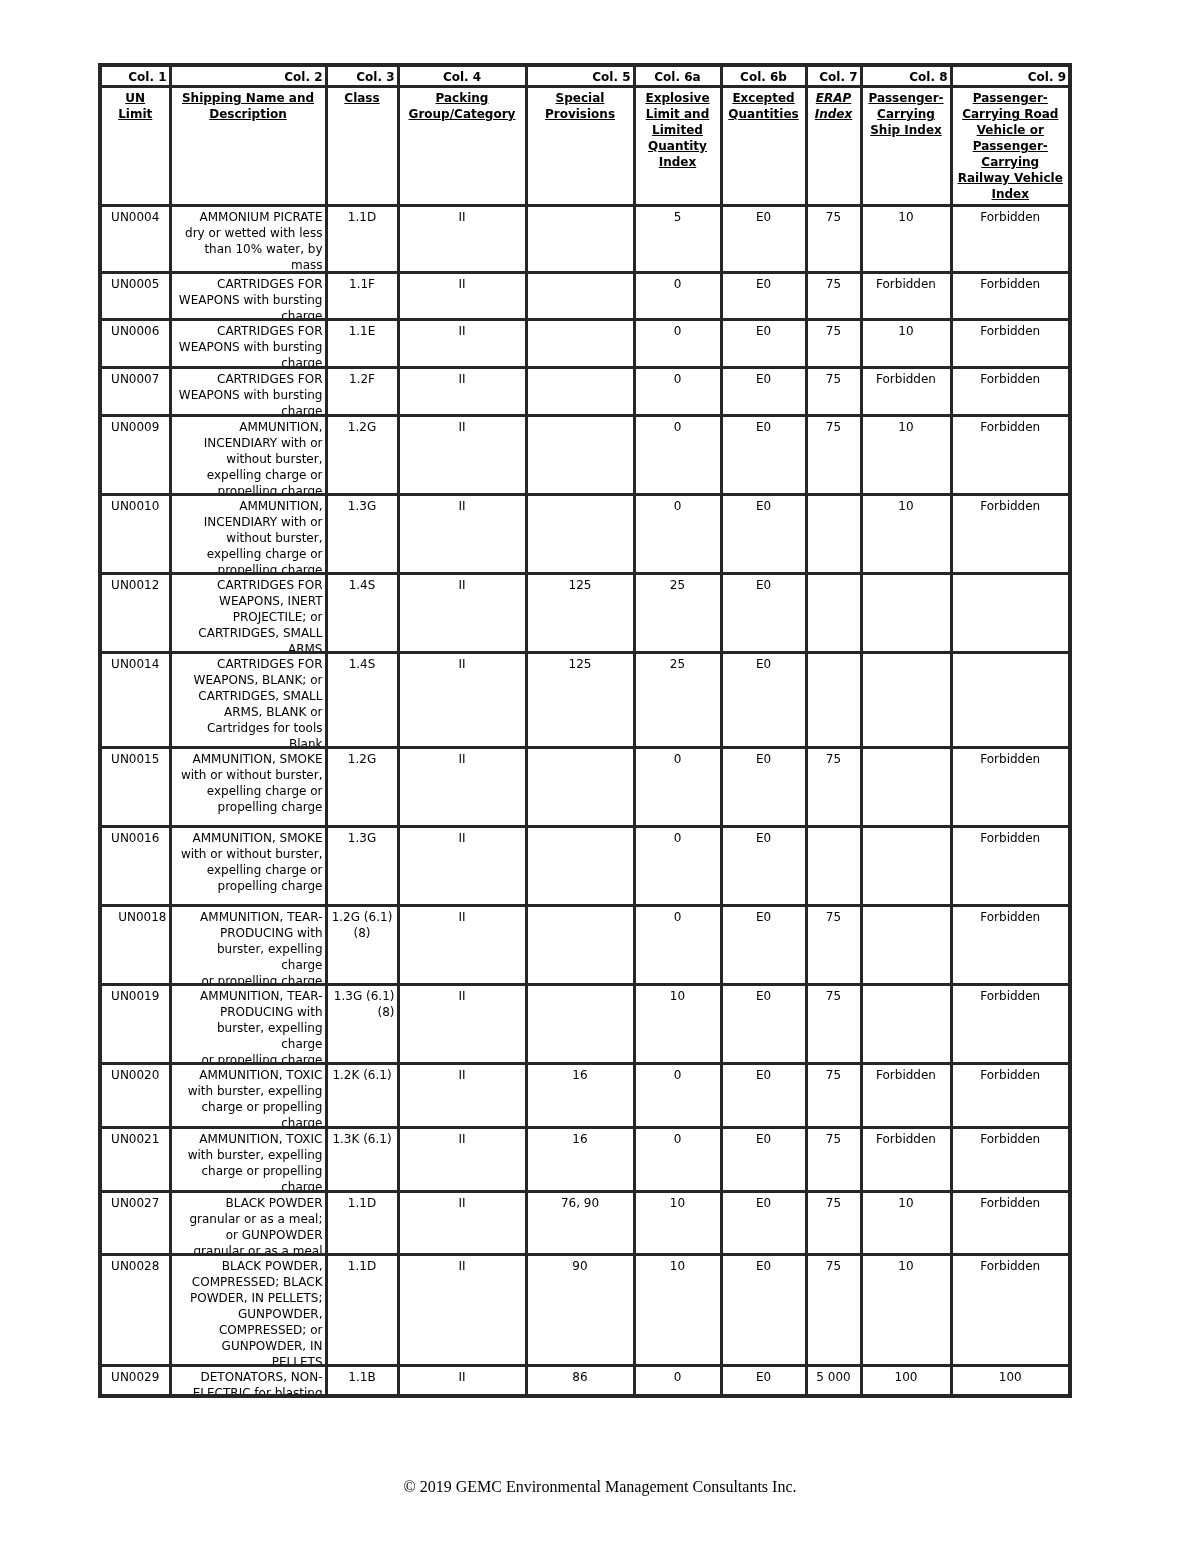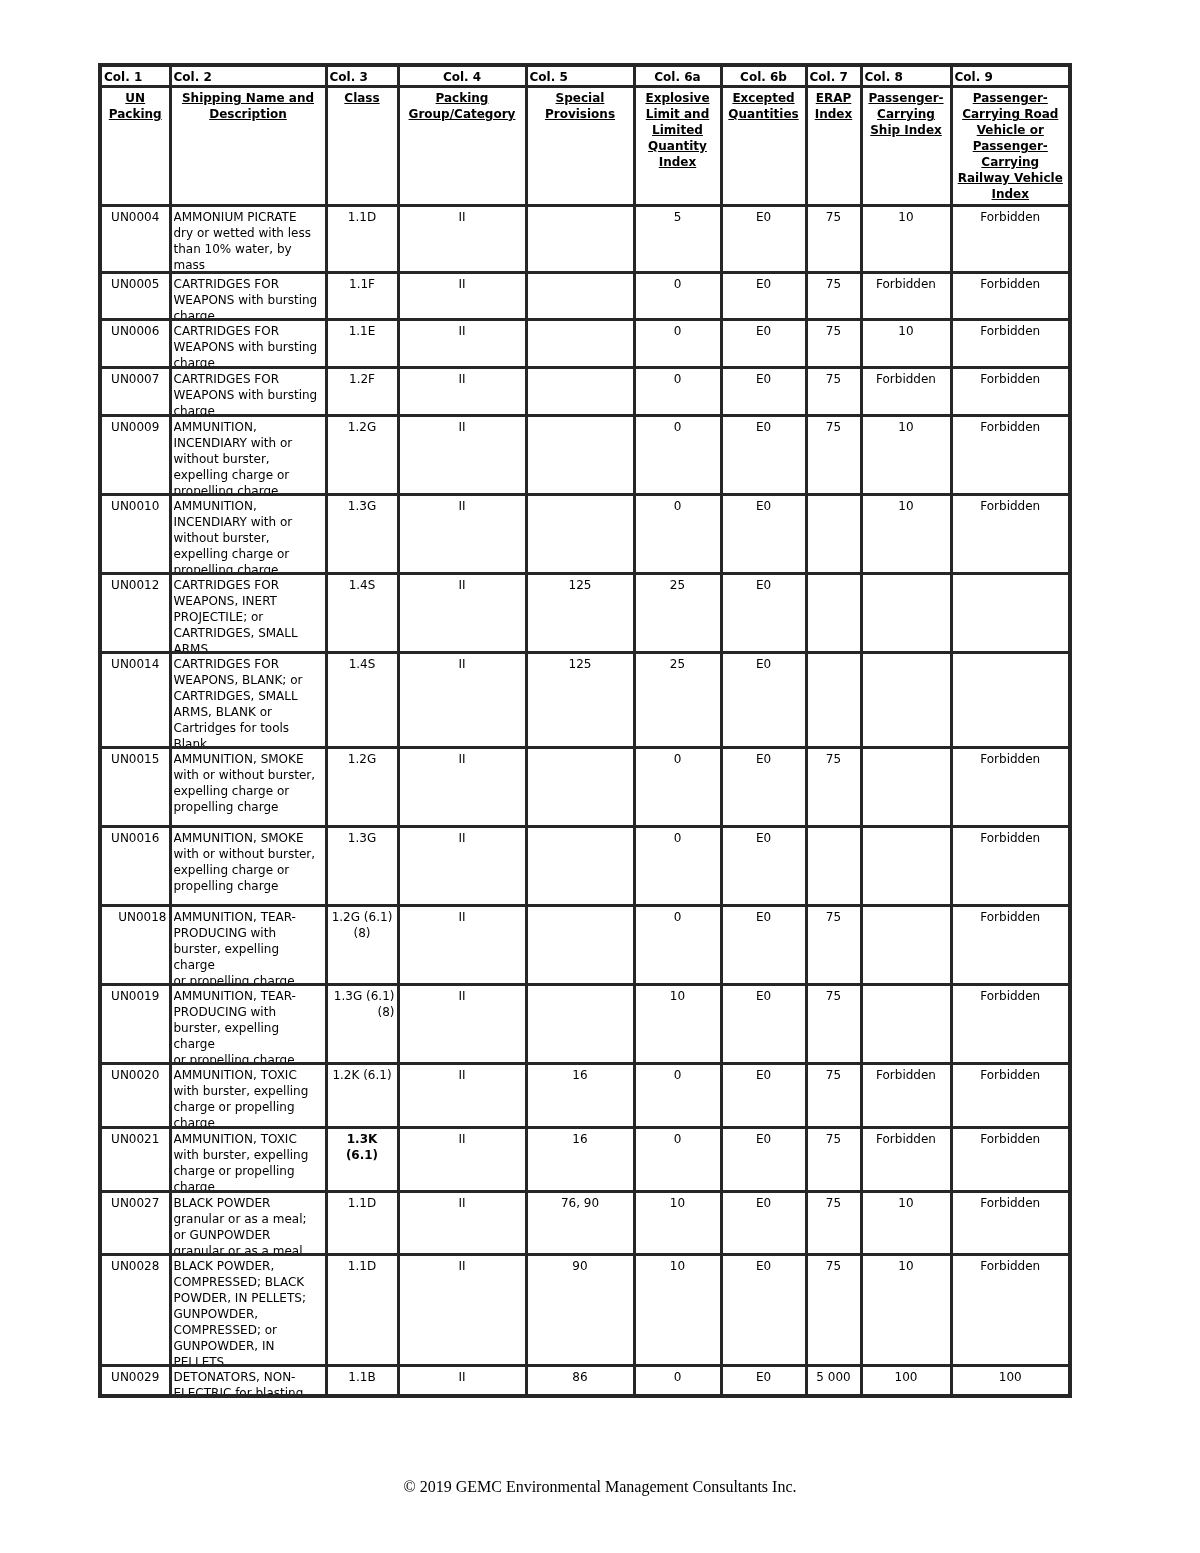--- a/index.html
+++ b/index.html
@@ -48,21 +48,21 @@
   }
   td.hdr{
     font-weight:bold;
     font-size:13px;
     background:var(--header-bg);
     text-align:center;
   }
   td.hdr .clip{
     text-decoration:underline;
   }
-  .al-left{text-align:left;}
+  .al-left{text-align:right;}
   .al-center{text-align:center;}
   .footer{
     position:absolute;
     top:1478px;
     left:0;
     width:1200px;
     text-align:center;
     font-family:"Liberation Serif", serif;
     font-size:16px;
     color:#000;
@@ -114,21 +114,21 @@
           <td class="collabel al-left">
             <div class="clip" style="height: 16px;">Col. 8</div>
           </td>
           <td class="collabel al-left">
             <div class="clip" style="height: 16px;">Col. 9</div>
           </td>
         </tr>
         <tr>
           <td class="hdr al-center">
             <div class="clip" style="height: 114px;">UN
-Packing</div>
+Limit</div>
           </td>
           <td class="hdr al-center">
             <div class="clip" style="height: 114px;">Shipping Name and
 Description</div>
           </td>
           <td class="hdr al-center">
             <div class="clip" style="height: 114px;">Class</div>
           </td>
           <td class="hdr al-center">
             <div class="clip" style="height: 114px;">Packing
@@ -143,21 +143,21 @@
 Limit and
 Limited
 Quantity
 Index</div>
           </td>
           <td class="hdr al-center">
             <div class="clip" style="height: 114px;">Excepted
 Quantities</div>
           </td>
           <td class="hdr al-center">
-            <div class="clip" style="height: 114px;">ERAP
+            <div class="clip" style="height: 114px; font-style: italic;">ERAP
 Index</div>
           </td>
           <td class="hdr al-center">
             <div class="clip" style="height: 114px;">Passenger-
 Carrying
 Ship Index</div>
           </td>
           <td class="hdr al-center">
             <div class="clip" style="height: 114px;">Passenger-
 Carrying Road
@@ -631,21 +631,21 @@
           <td class="datacell al-center">
             <div class="clip" style="height: 59px;">UN0021</div>
           </td>
           <td class="datacell al-left">
             <div class="clip" style="height: 59px;">AMMUNITION, TOXIC
 with burster, expelling
 charge or propelling
 charge</div>
           </td>
           <td class="datacell al-center">
-            <div class="clip" style="height: 59px; font-weight: bold;">1.3K (6.1)</div>
+            <div class="clip" style="height: 59px;">1.3K (6.1)</div>
           </td>
           <td class="datacell al-center">
             <div class="clip" style="height: 59px;">II</div>
           </td>
           <td class="datacell al-center">
             <div class="clip" style="height: 59px;">16</div>
           </td>
           <td class="datacell al-center">
             <div class="clip" style="height: 59px;">0</div>
           </td>

